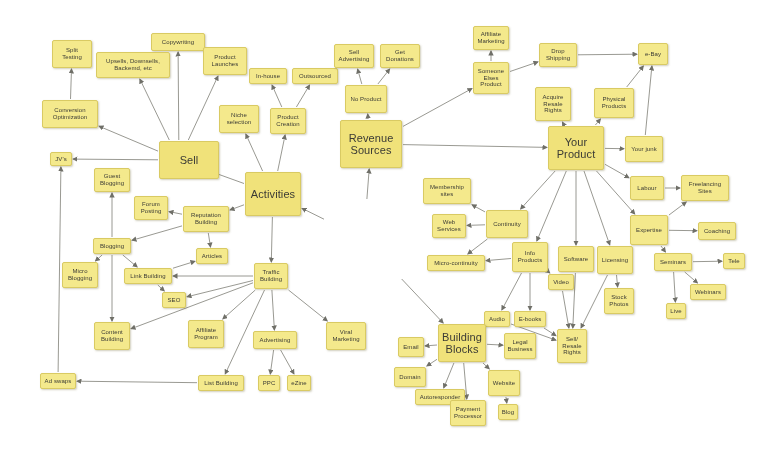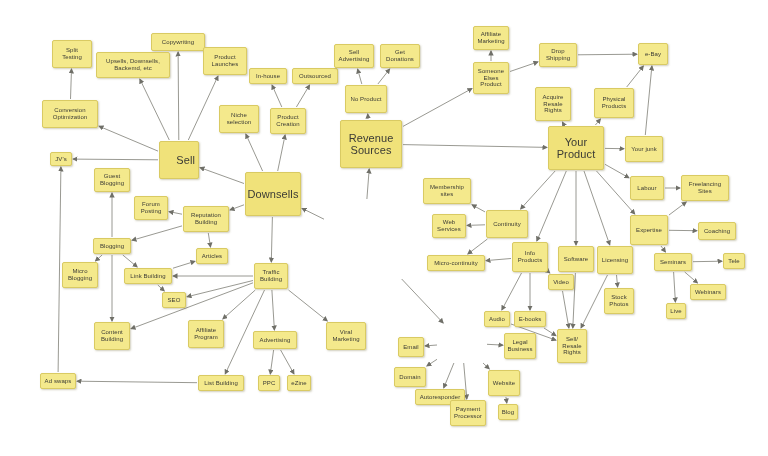--- a/index.html
+++ b/index.html
@@ -209,29 +209,29 @@
       <div class="node lg hub" style="left: 340px; top: 120px; width: 62px; height: 48px;">
         <span class="lbl">Revenue
 Sources</span>
       </div>
       <div class="node sm" style="left: 625px; top: 136px; width: 38px; height: 26px;">
         <span class="lbl">Your junk</span>
       </div>
       <div class="node sm" style="left: 50px; top: 152px; width: 22px; height: 14px;">
         <span class="lbl">JV's</span>
       </div>
-      <div class="node lg hub" style="left: 159px; top: 141px; width: 40px; height: 38px; justify-content: flex-end;">
+      <div class="node lg hub" style="left: 159px; top: 141px; width: 60px; height: 38px;">
         <span class="lbl">Sell</span>
       </div>
       <div class="node sm" style="left: 94px; top: 168px; width: 36px; height: 24px;">
         <span class="lbl">Guest
 Blogging</span>
       </div>
       <div class="node lg hub" style="left: 245px; top: 172px; width: 56px; height: 44px;">
-        <span class="lbl">Downsells</span>
+        <span class="lbl">Activities</span>
       </div>
       <div class="node sm" style="left: 630px; top: 176px; width: 34px; height: 24px;">
         <span class="lbl">Labour</span>
       </div>
       <div class="node sm" style="left: 681px; top: 175px; width: 48px; height: 26px;">
         <span class="lbl">Freelancing
 Sites</span>
       </div>
       <div class="node sm" style="left: 423px; top: 178px; width: 48px; height: 26px;">
         <span class="lbl">Membership
@@ -329,20 +329,24 @@
       </div>
       <div class="node sm" style="left: 326px; top: 322px; width: 40px; height: 28px;">
         <span class="lbl">Viral
 Marketing</span>
       </div>
       <div class="node sm" style="left: 557px; top: 329px; width: 30px; height: 34px;">
         <span class="lbl">Sell/
 Resale
 Rights</span>
       </div>
+      <div class="node lg hub" style="left: 438px; top: 324px; width: 48px; height: 38px;">
+        <span class="lbl">Building
+Blocks</span>
+      </div>
       <div class="node sm" style="left: 398px; top: 337px; width: 26px; height: 20px;">
         <span class="lbl">Email</span>
       </div>
       <div class="node sm" style="left: 504px; top: 333px; width: 32px; height: 26px;">
         <span class="lbl">Legal
 Business</span>
       </div>
       <div class="node sm" style="left: 394px; top: 367px; width: 32px; height: 20px;">
         <span class="lbl">Domain</span>
       </div>

